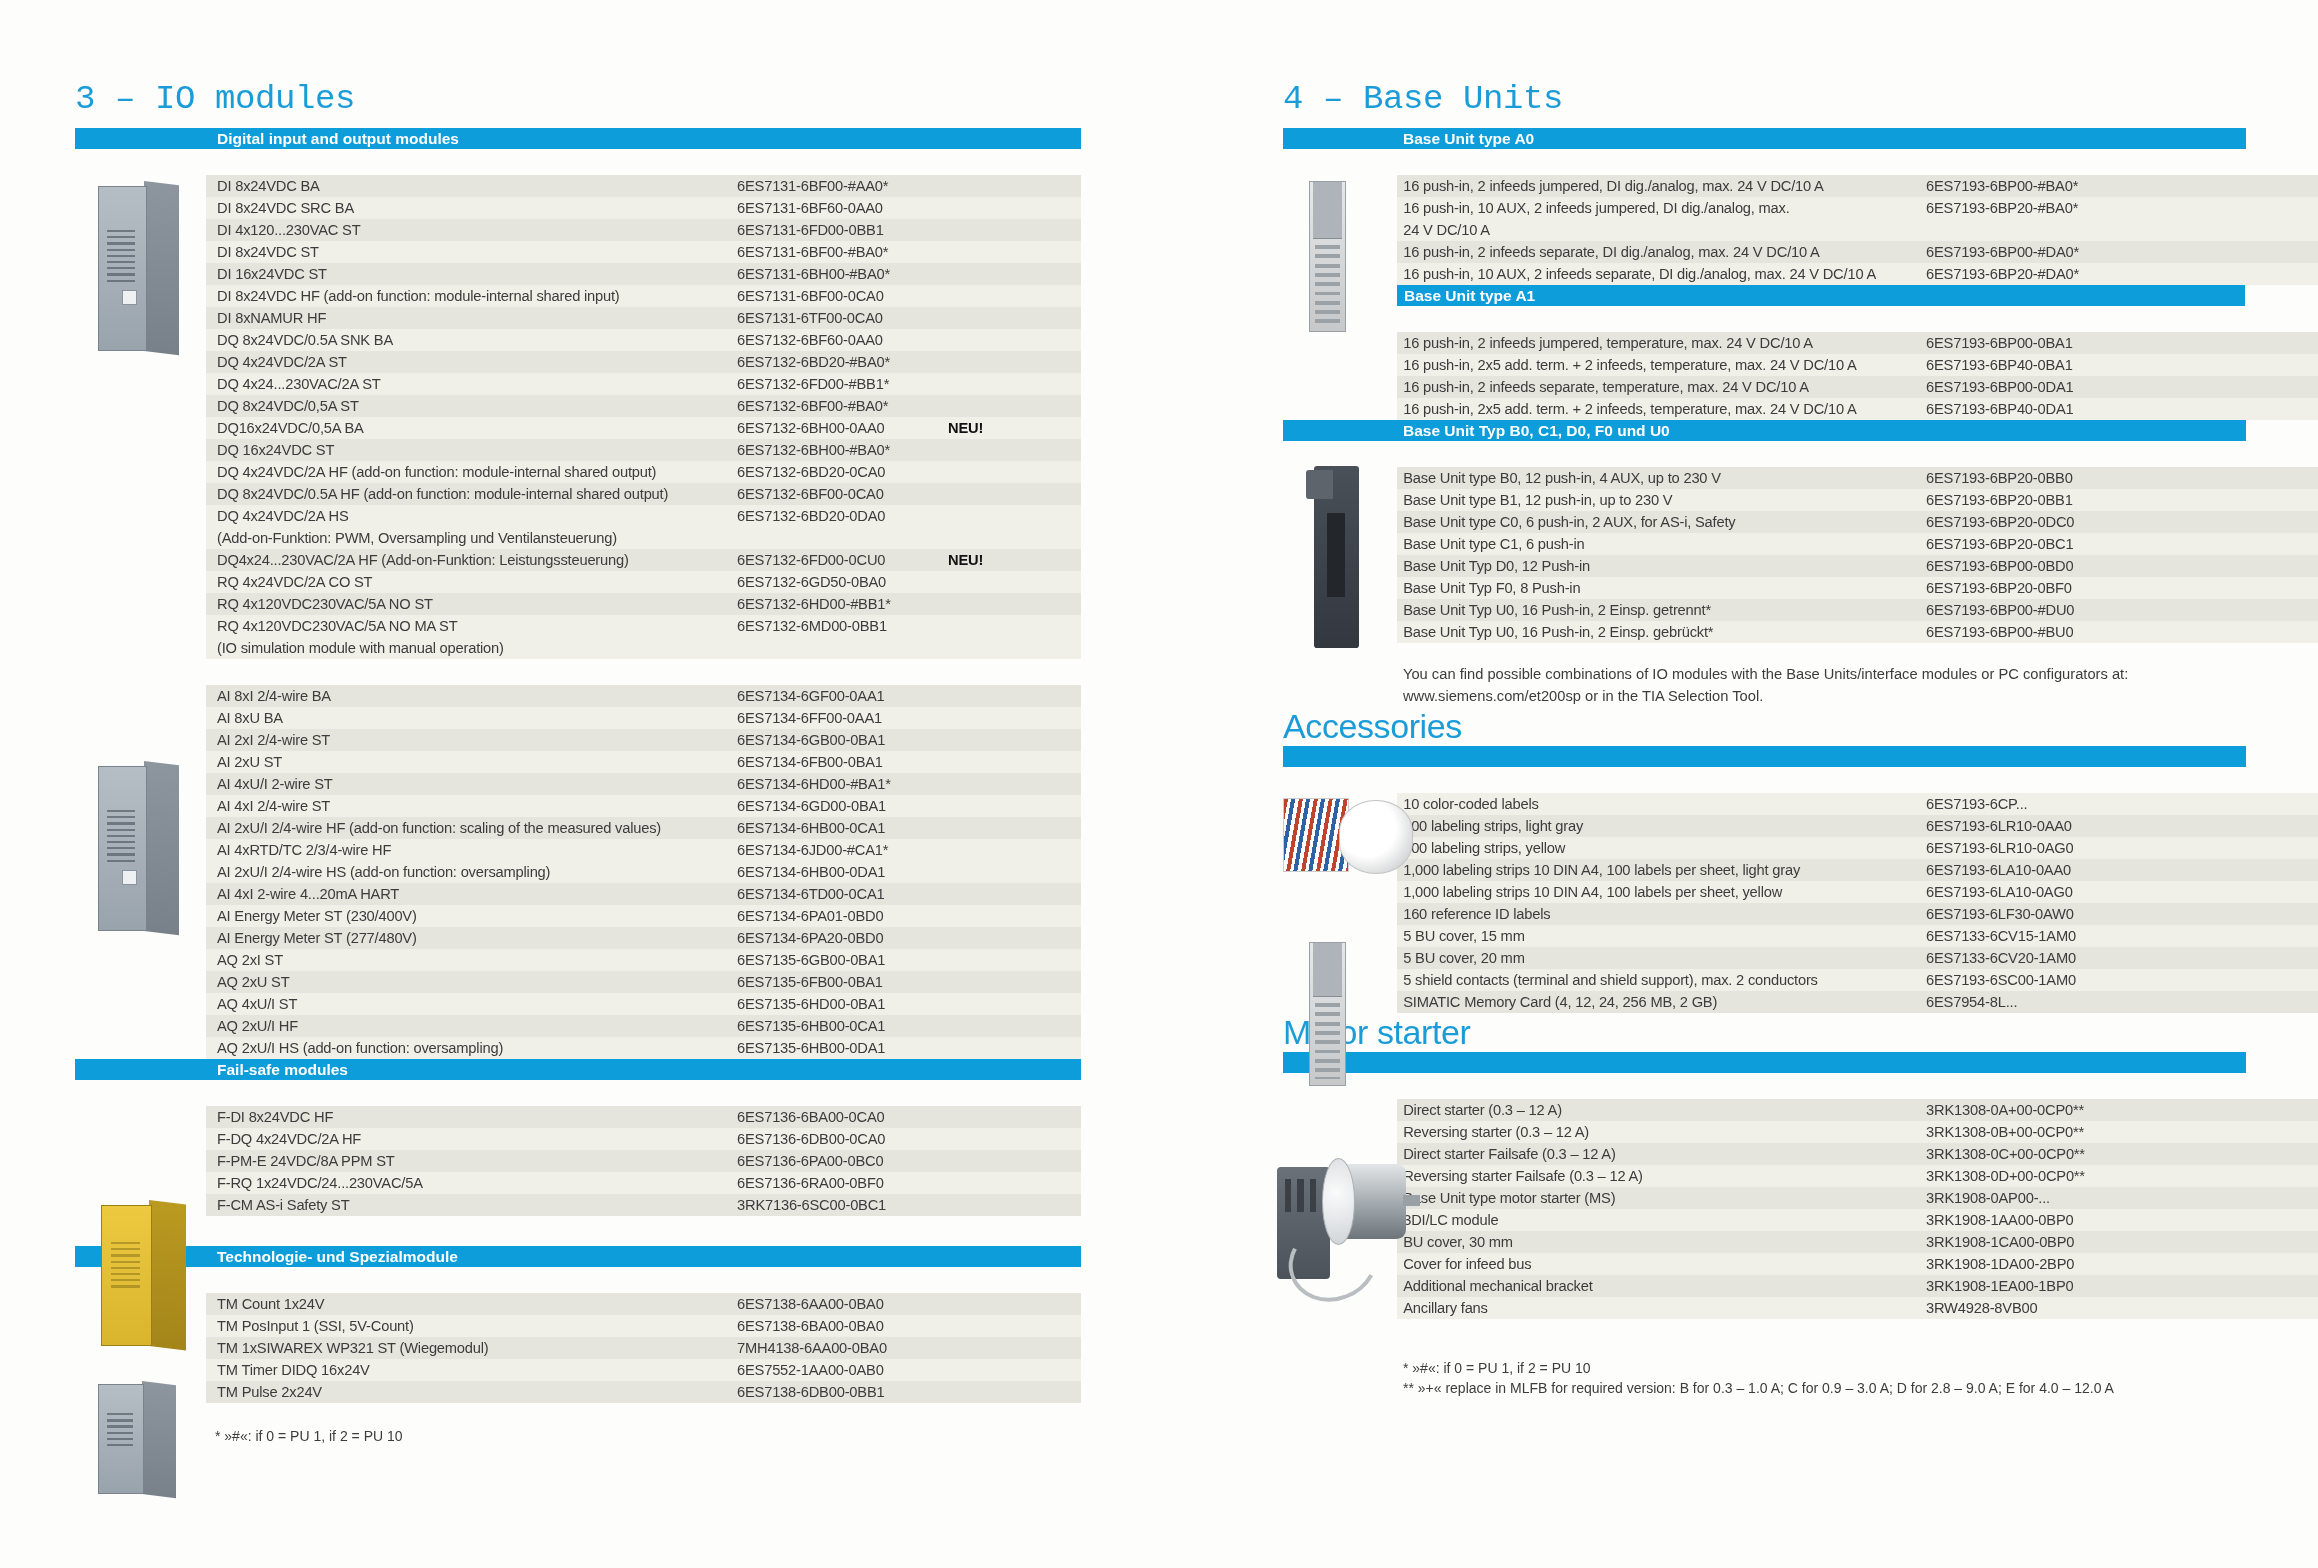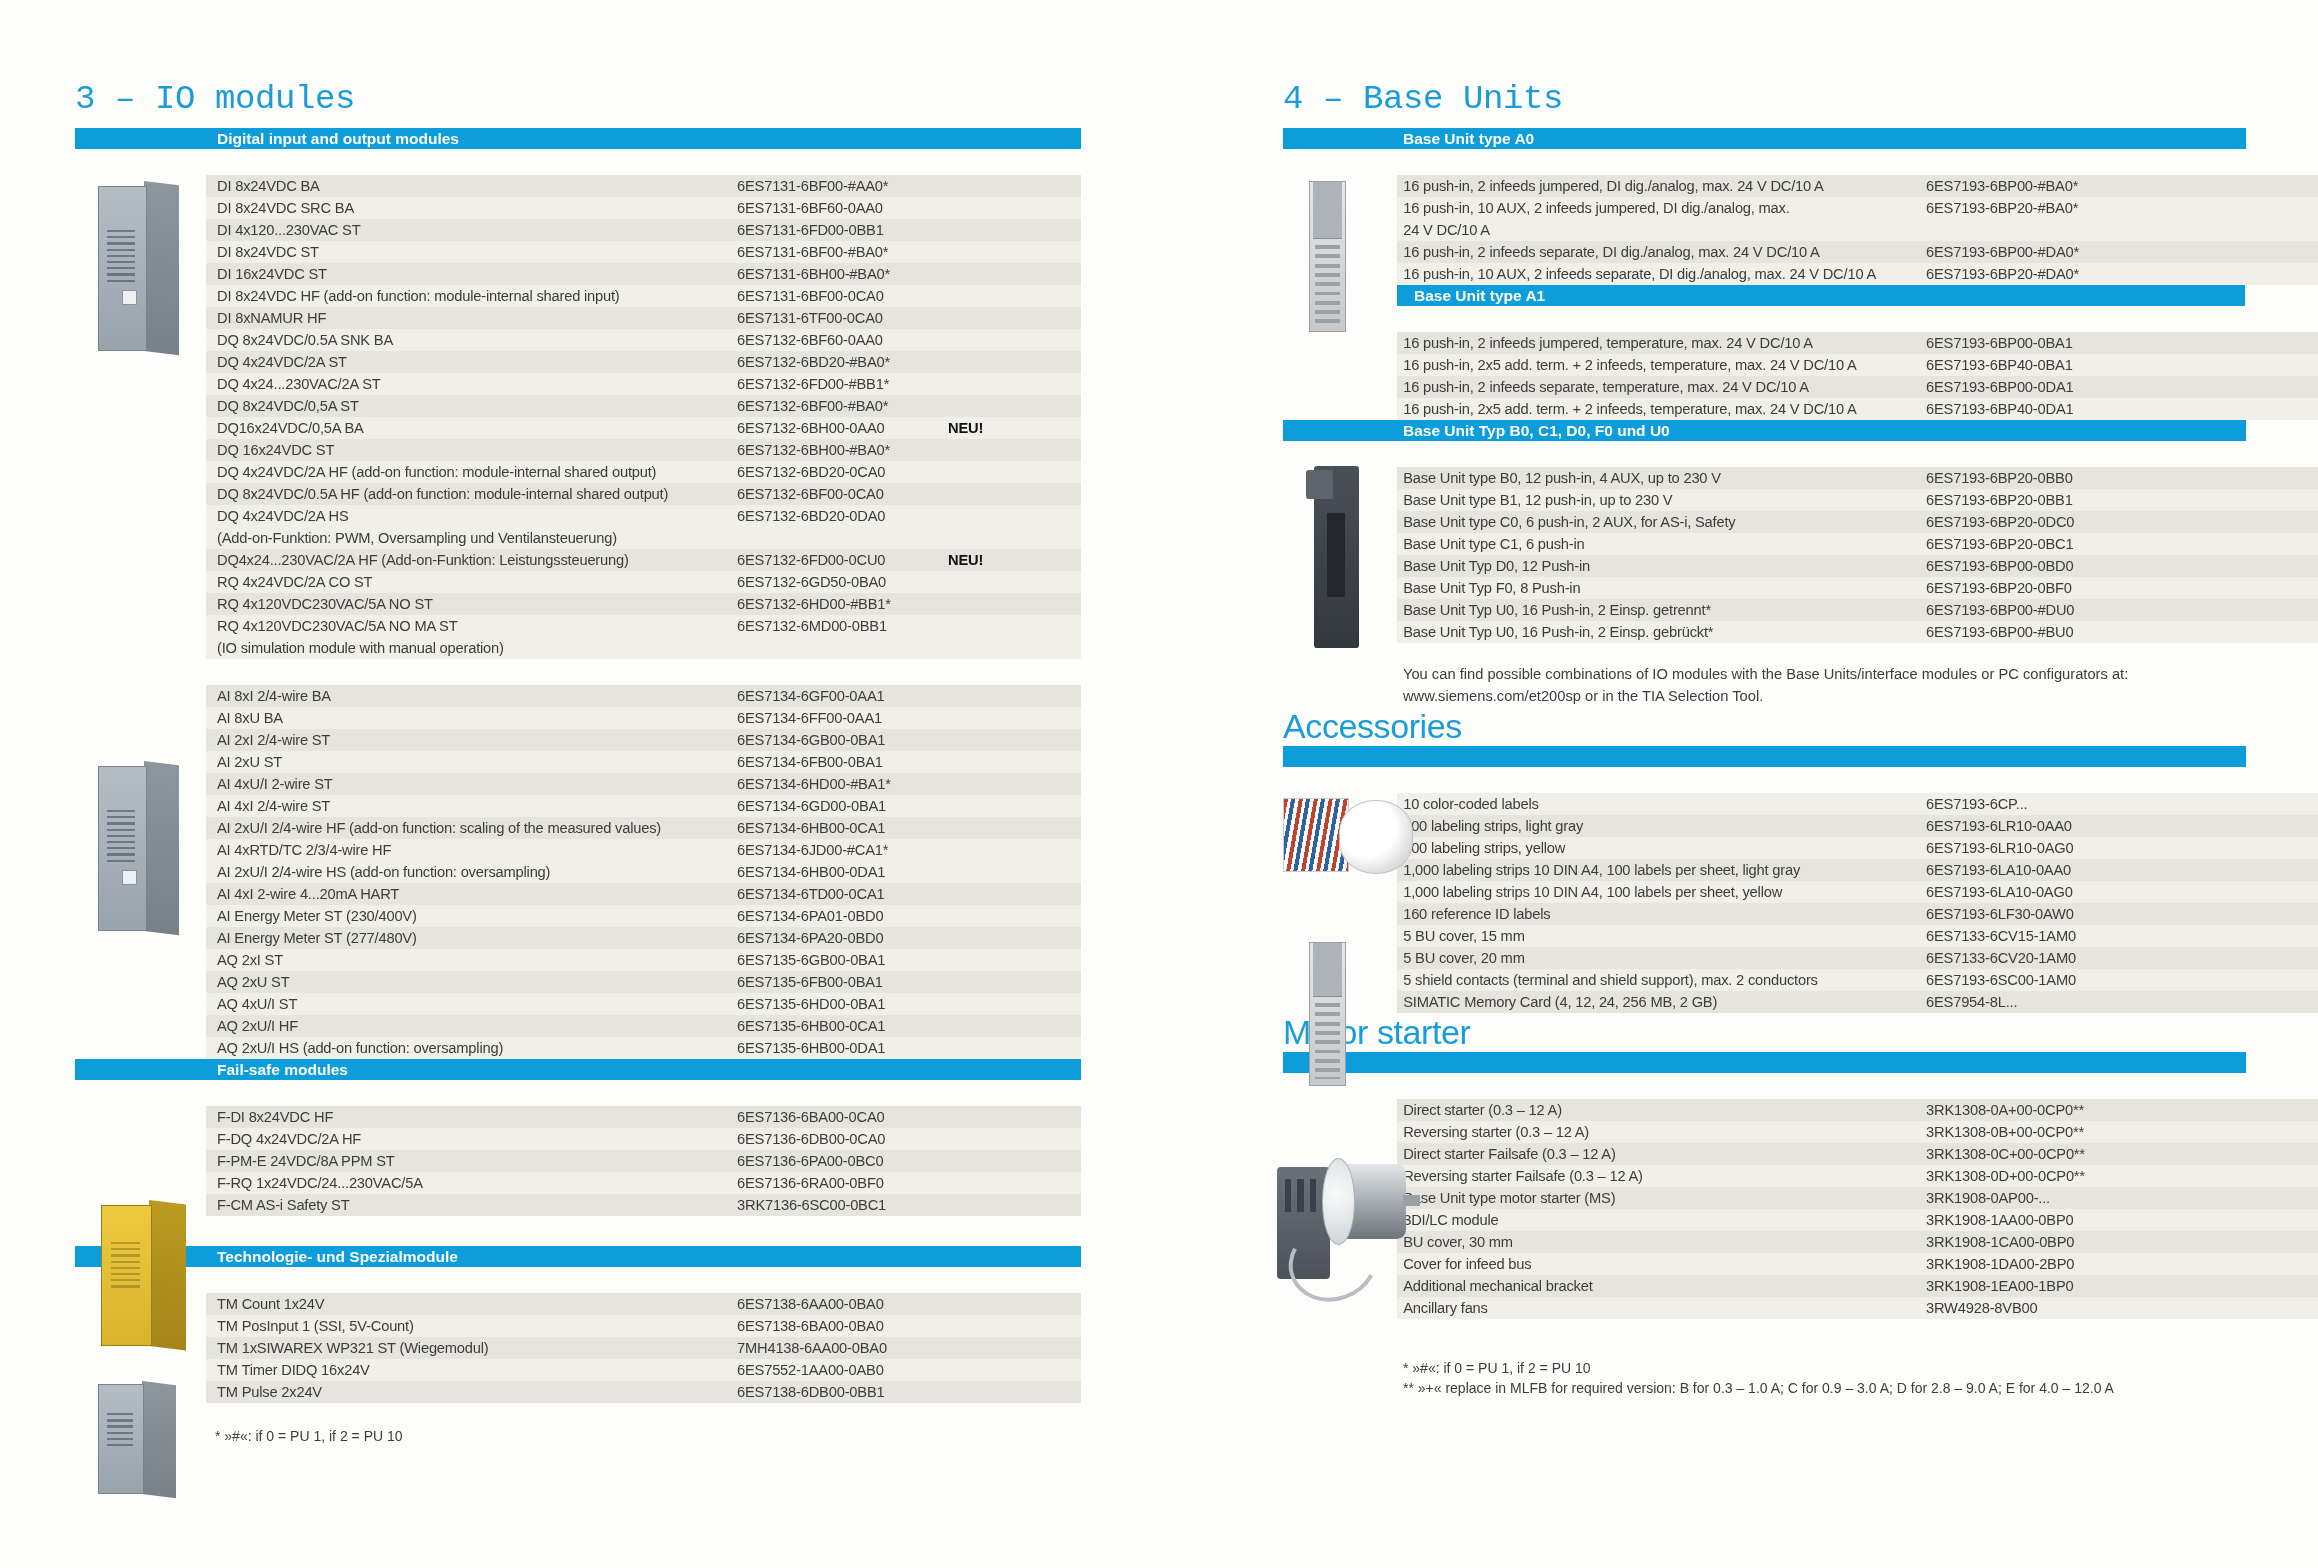--- a/index.html
+++ b/index.html
@@ -11,21 +11,21 @@
        font-family:"Liberation Sans", sans-serif;color:var(--txt);}
   .col{position:absolute;top:78px;}
   .col-left{left:75px;width:1006px;}
   .col-right{left:1283px;width:963px;}
   h1.title{font-size:34px;line-height:43px;margin:0 0 7px 0;font-weight:400;
            color:var(--titleblue);letter-spacing:-0.4px;font-family:Liberation Mono, monospace;}
   h1.subtitle{font-size:34px;line-height:39px;margin:0;font-weight:400;color:var(--titleblue);letter-spacing:-0.4px;}
   .secbar{height:21px;background:var(--accent);color:#fff;font-weight:700;font-size:15.5px;
           line-height:21px;padding-left:142px;}
   .col-right .secbar{padding-left:120px;}
-  .secbar.indent{margin-left:114px;width:848px;padding-left:17px;}
+  .secbar.indent{margin-left:114px;width:848px;padding-left:7px;}
   .artlabel{height:26px;padding-top:24px;font-size:16.3px;font-weight:700;color:var(--titleblue);}
   .col-left .artlabel{padding-left:662px;}
   .col-right .artlabel{padding-left:644px;}
   .rows{position:relative;}
   .col-left .rows{margin-left:131px;width:875px;}
   .col-right .rows{margin-left:114px;width:988px;}
   .t-row{position:relative;min-height:22px;font-size:14.7px;letter-spacing:-0.2px;}
   .rs-dark{background:var(--rowdark);}
   .rs-light{background:var(--rowlight);}
   .nm{padding-left:11px;line-height:22px;}

